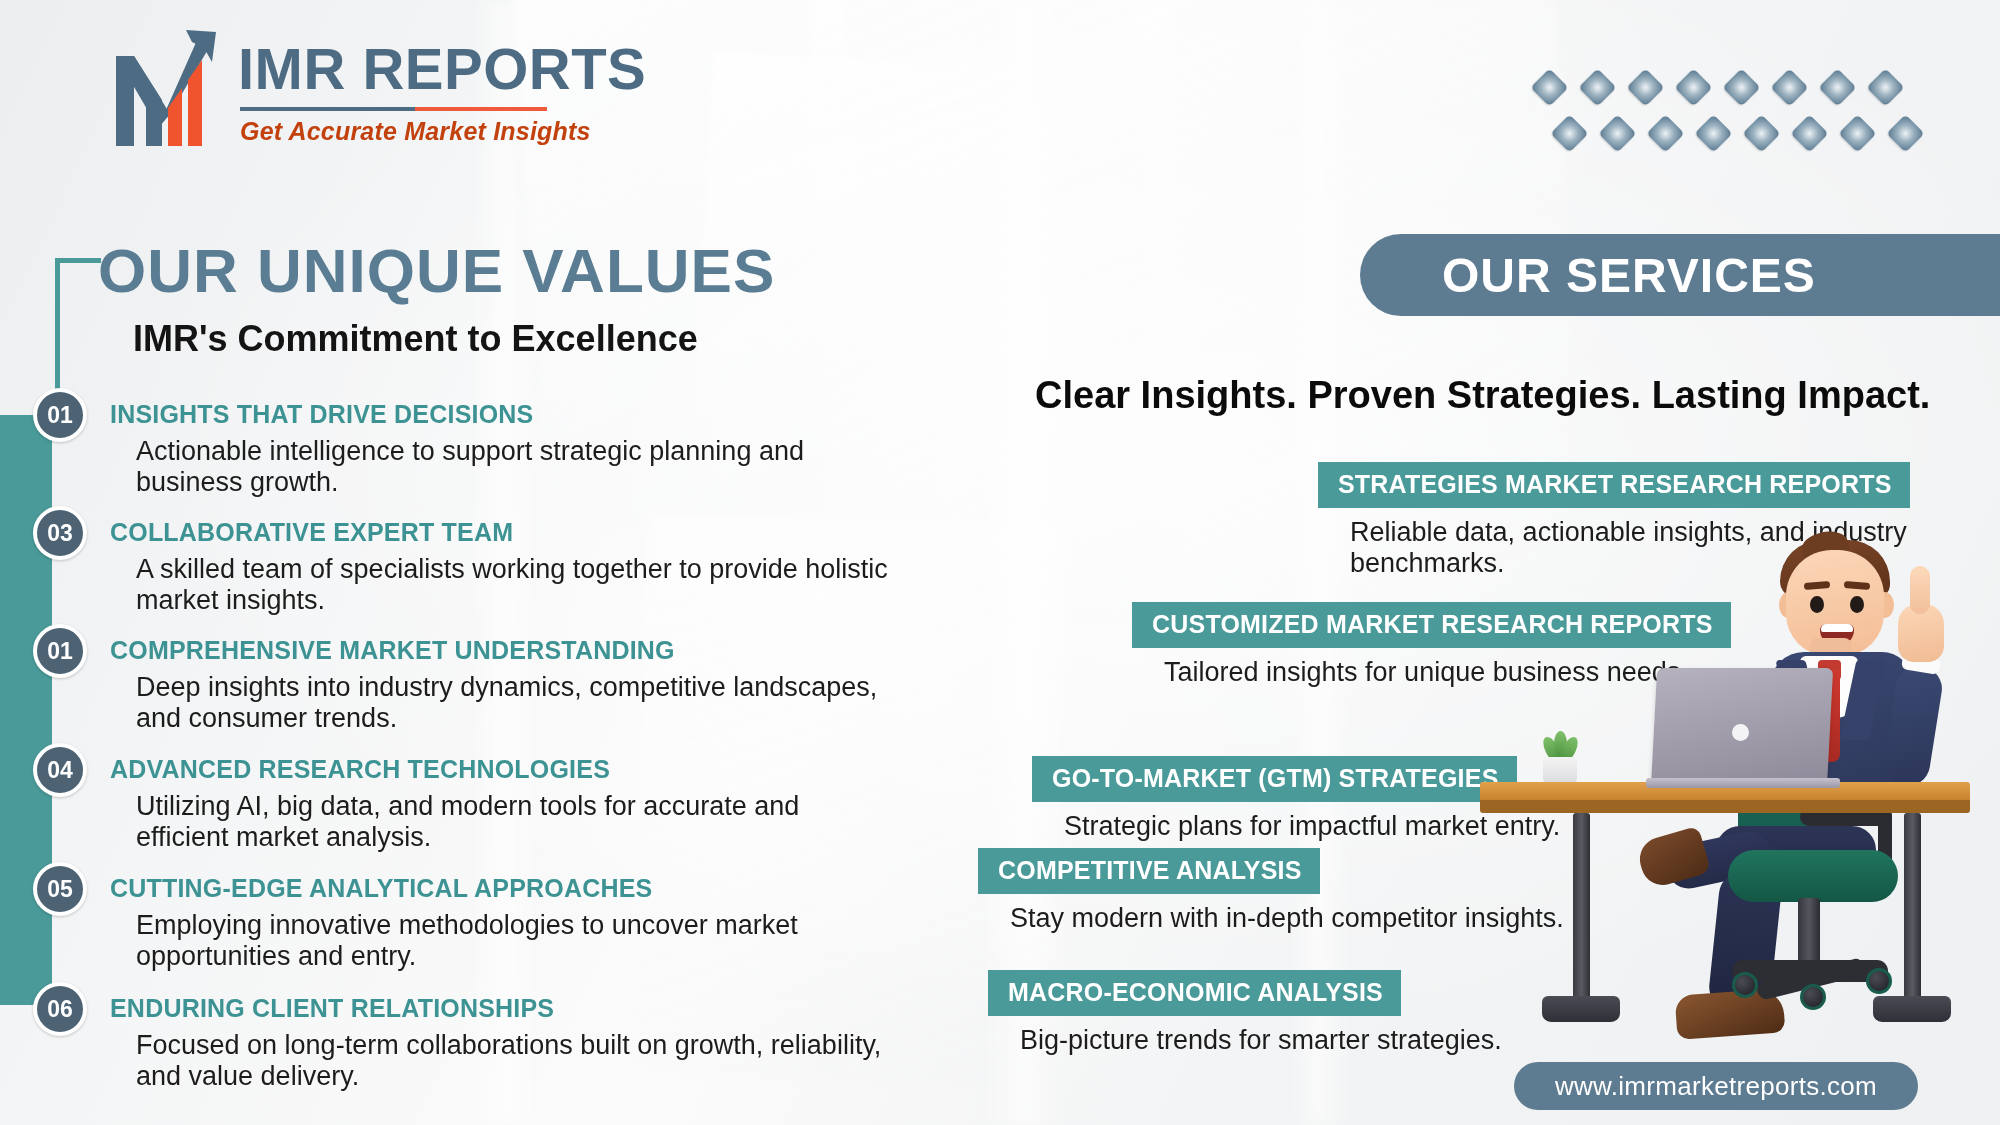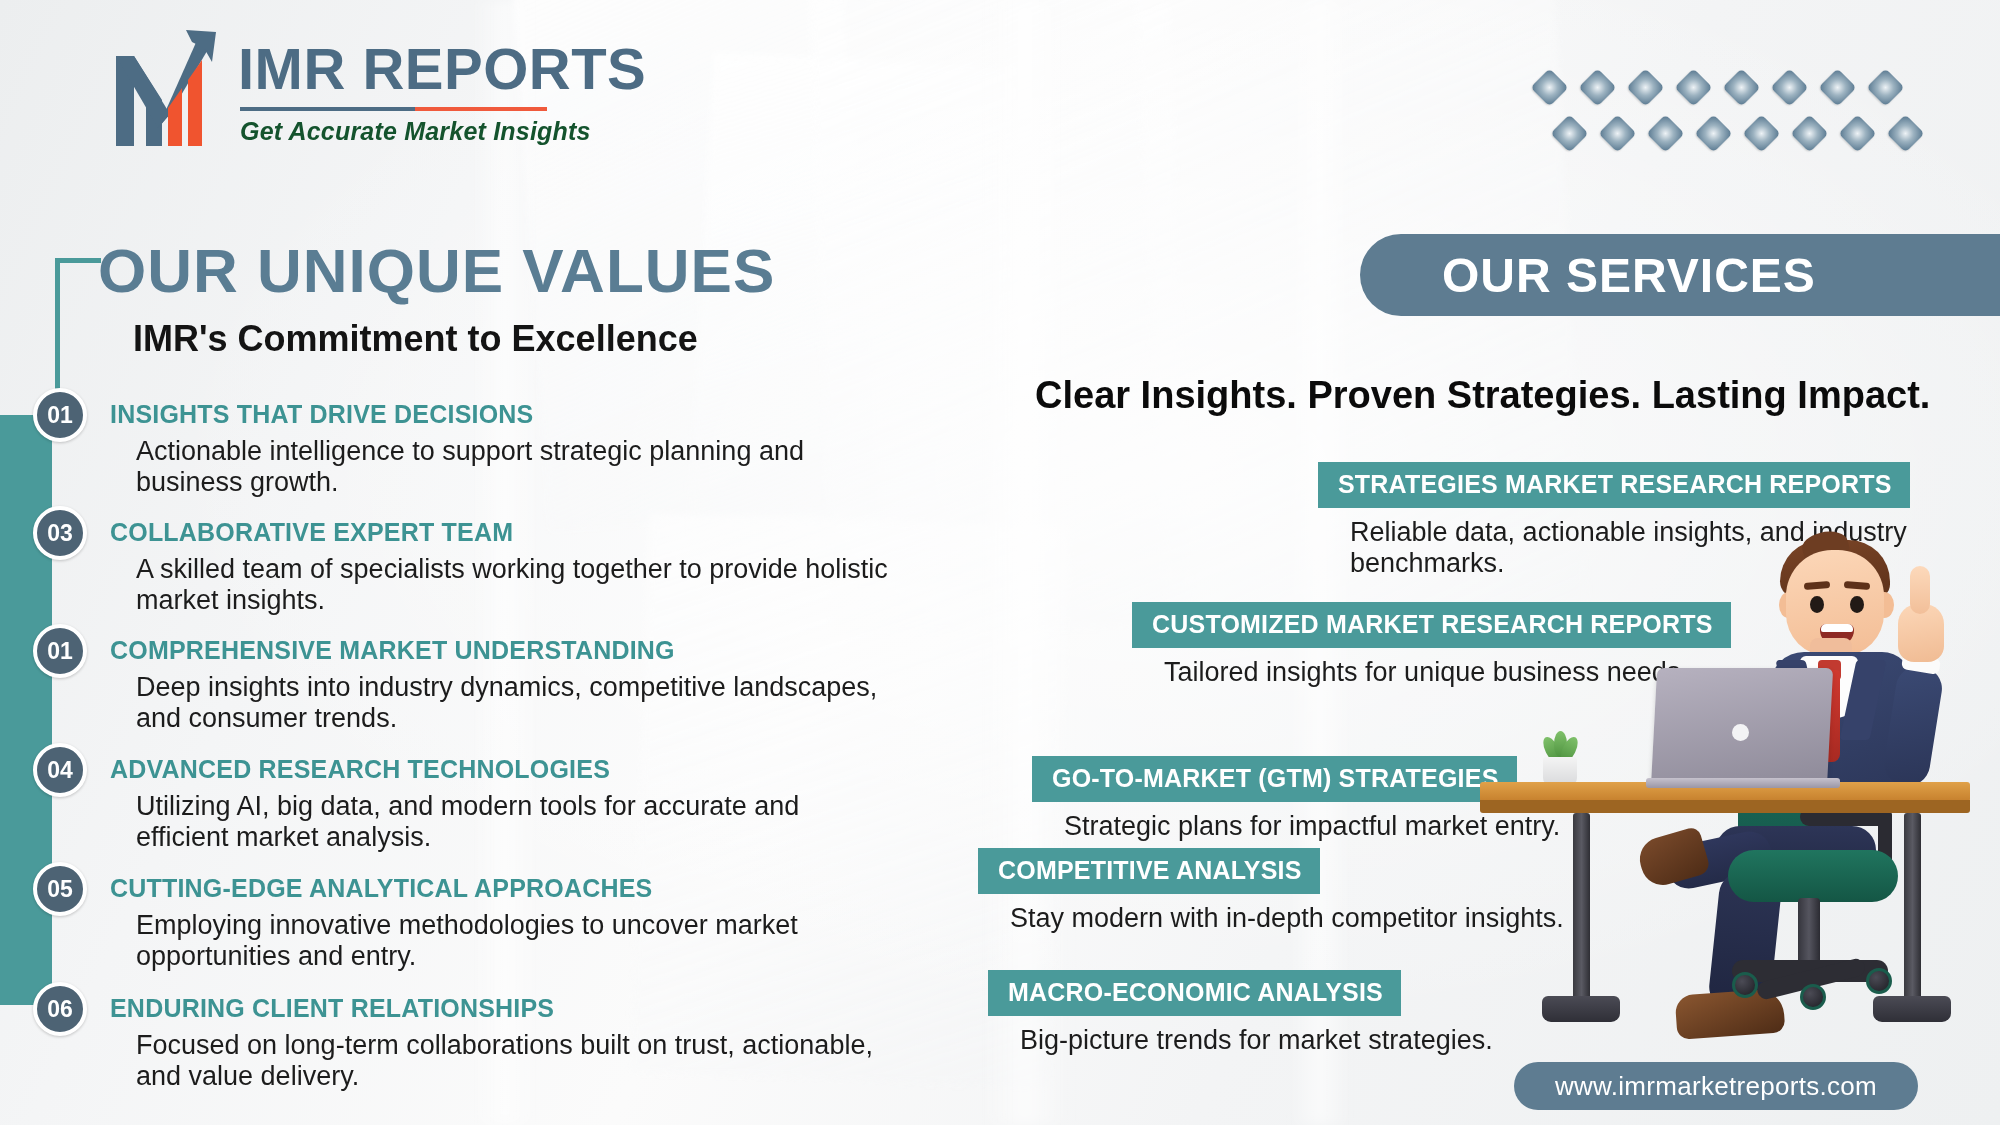--- a/index.html
+++ b/index.html
@@ -41,21 +41,21 @@
   .logo-mark { width:112px; height:120px; position:relative; flex:0 0 auto; }
   .logo-text { margin-left:14px; padding-top:12px; }
   .logo-title {
     font-size:58px; font-weight:bold; letter-spacing:.5px;
     color:#4d6c84; line-height:1;
   }
   .logo-rule { display:flex; height:4px; margin:9px 0 6px 2px; width:307px; }
   .logo-rule span:first-child { flex:0 0 57%; background:#4d6c84; }
   .logo-rule span:last-child  { flex:1; background:#f05a3c; }
   .logo-tag {
-    font-size:25px; font-weight:bold; font-style:italic; color:#14532d;
+    font-size:25px; font-weight:bold; font-style:italic; color:#c2410c;
     letter-spacing:.2px; padding-left:2px;
   }
 
   
   .deco { position:absolute; left:1536px; top:68px; }
   .deco-row { position:relative; height:40px; }
   .deco-row.r2 { margin-top:6px; margin-left:20px; }
   .deco-line {
     position:absolute; top:19px; left:14px; right:14px; height:2px;
     background:#7a95a8;
@@ -449,21 +449,21 @@
 
   <div class="v-item">
     <div class="v-badge" style="top:474px">05</div>
     <div class="v-title" style="top:486px">CUTTING-EDGE ANALYTICAL APPROACHES</div>
     <div class="v-desc" style="top:522px">Employing innovative methodologies to uncover market opportunities and entry.</div>
   </div>
 
   <div class="v-item">
     <div class="v-badge" style="top:594px">06</div>
     <div class="v-title" style="top:606px">ENDURING CLIENT RELATIONSHIPS</div>
-    <div class="v-desc" style="top:642px">Focused on long-term collaborations built on trust, actionable, and value delivery.</div>
+    <div class="v-desc" style="top:642px">Focused on long-term collaborations built on growth, reliability, and value delivery.</div>
   </div>
 
 </div>
 
 <div class="svc-banner">
   <span class="svc-banner-label">OUR SERVICES</span>
 </div>
 
 <div class="svc-tag">Clear Insights. Proven Strategies. Lasting Impact.</div>
 
@@ -484,21 +484,21 @@
     <div class="svc-desc" style="width:640px;">Strategic plans for impactful market entry.</div>
   </div>
 
   <div class="svc-item" style="left:978px; top:386px;">
     <div class="svc-bar">COMPETITIVE ANALYSIS</div>
     <div class="svc-desc" style="width:640px;">Stay modern with in-depth competitor insights.</div>
   </div>
 
   <div class="svc-item" style="left:988px; top:508px;">
     <div class="svc-bar">MACRO-ECONOMIC ANALYSIS</div>
-    <div class="svc-desc" style="width:640px;">Big-picture trends for market strategies.</div>
+    <div class="svc-desc" style="width:640px;">Big-picture trends for smarter strategies.</div>
   </div>
 
 </div>
 
 <div class="illus">
 
   <div class="chair-back"></div>
   <div class="chair-arm"></div>
   <div class="chair-arm-post"></div>
 

